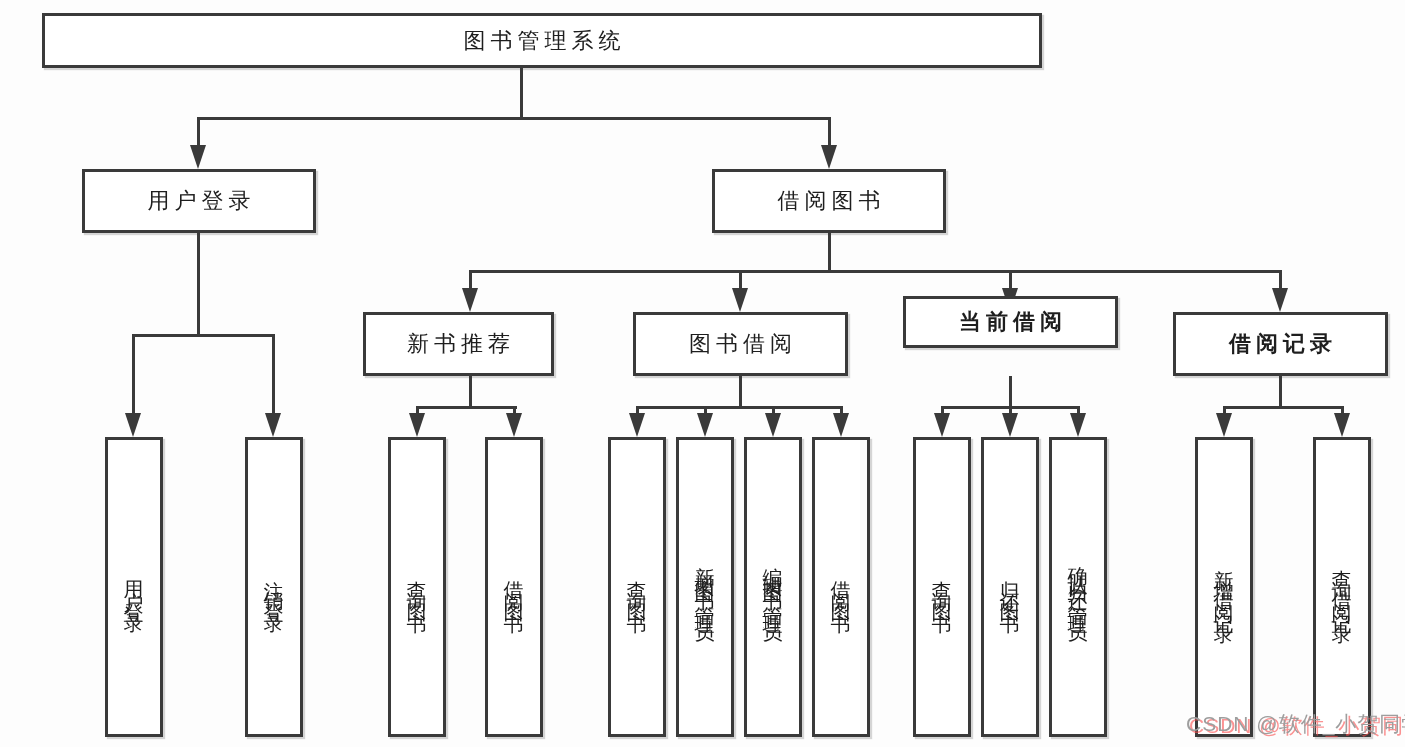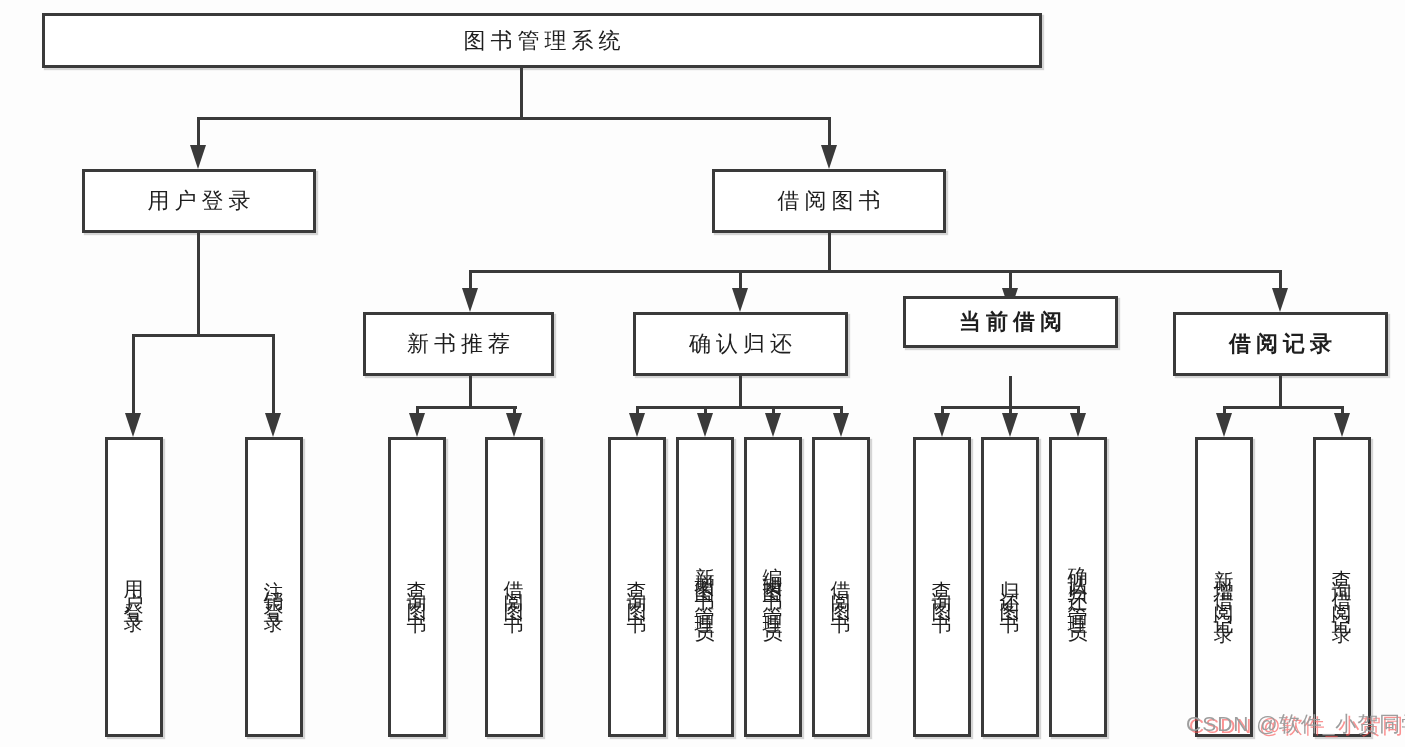--- a/index.html
+++ b/index.html
@@ -77,21 +77,21 @@
   <div class="tri" style="left:732px;top:288px;"></div>
   <div class="vl" style="left:1009px;top:270px;height:18px;"></div>
   <div class="tri" style="left:1002px;top:288px;"></div>
   <div class="vl" style="left:1279px;top:270px;height:18px;"></div>
   <div class="tri" style="left:1272px;top:288px;"></div>
 
   <div class="box" style="left:363px;top:312px;width:191px;height:64px;">
     <span>新书推荐</span>
   </div>
   <div class="box" style="left:633px;top:312px;width:215px;height:64px;">
-    <span>确认归还</span>
+    <span>图书借阅</span>
   </div>
   <div class="box" style="left:903px;top:296px;width:215px;height:52px;font-weight:bold;">
     <span>当前借阅</span>
   </div>
   <div class="box" style="left:1173px;top:312px;width:215px;height:64px;font-weight:bold;">
     <span>借阅记录</span>
   </div>
 
   <div class="vl" style="left:469px;top:376px;height:33px;"></div>
   <div class="hl" style="left:416px;top:406px;width:101px;"></div>

